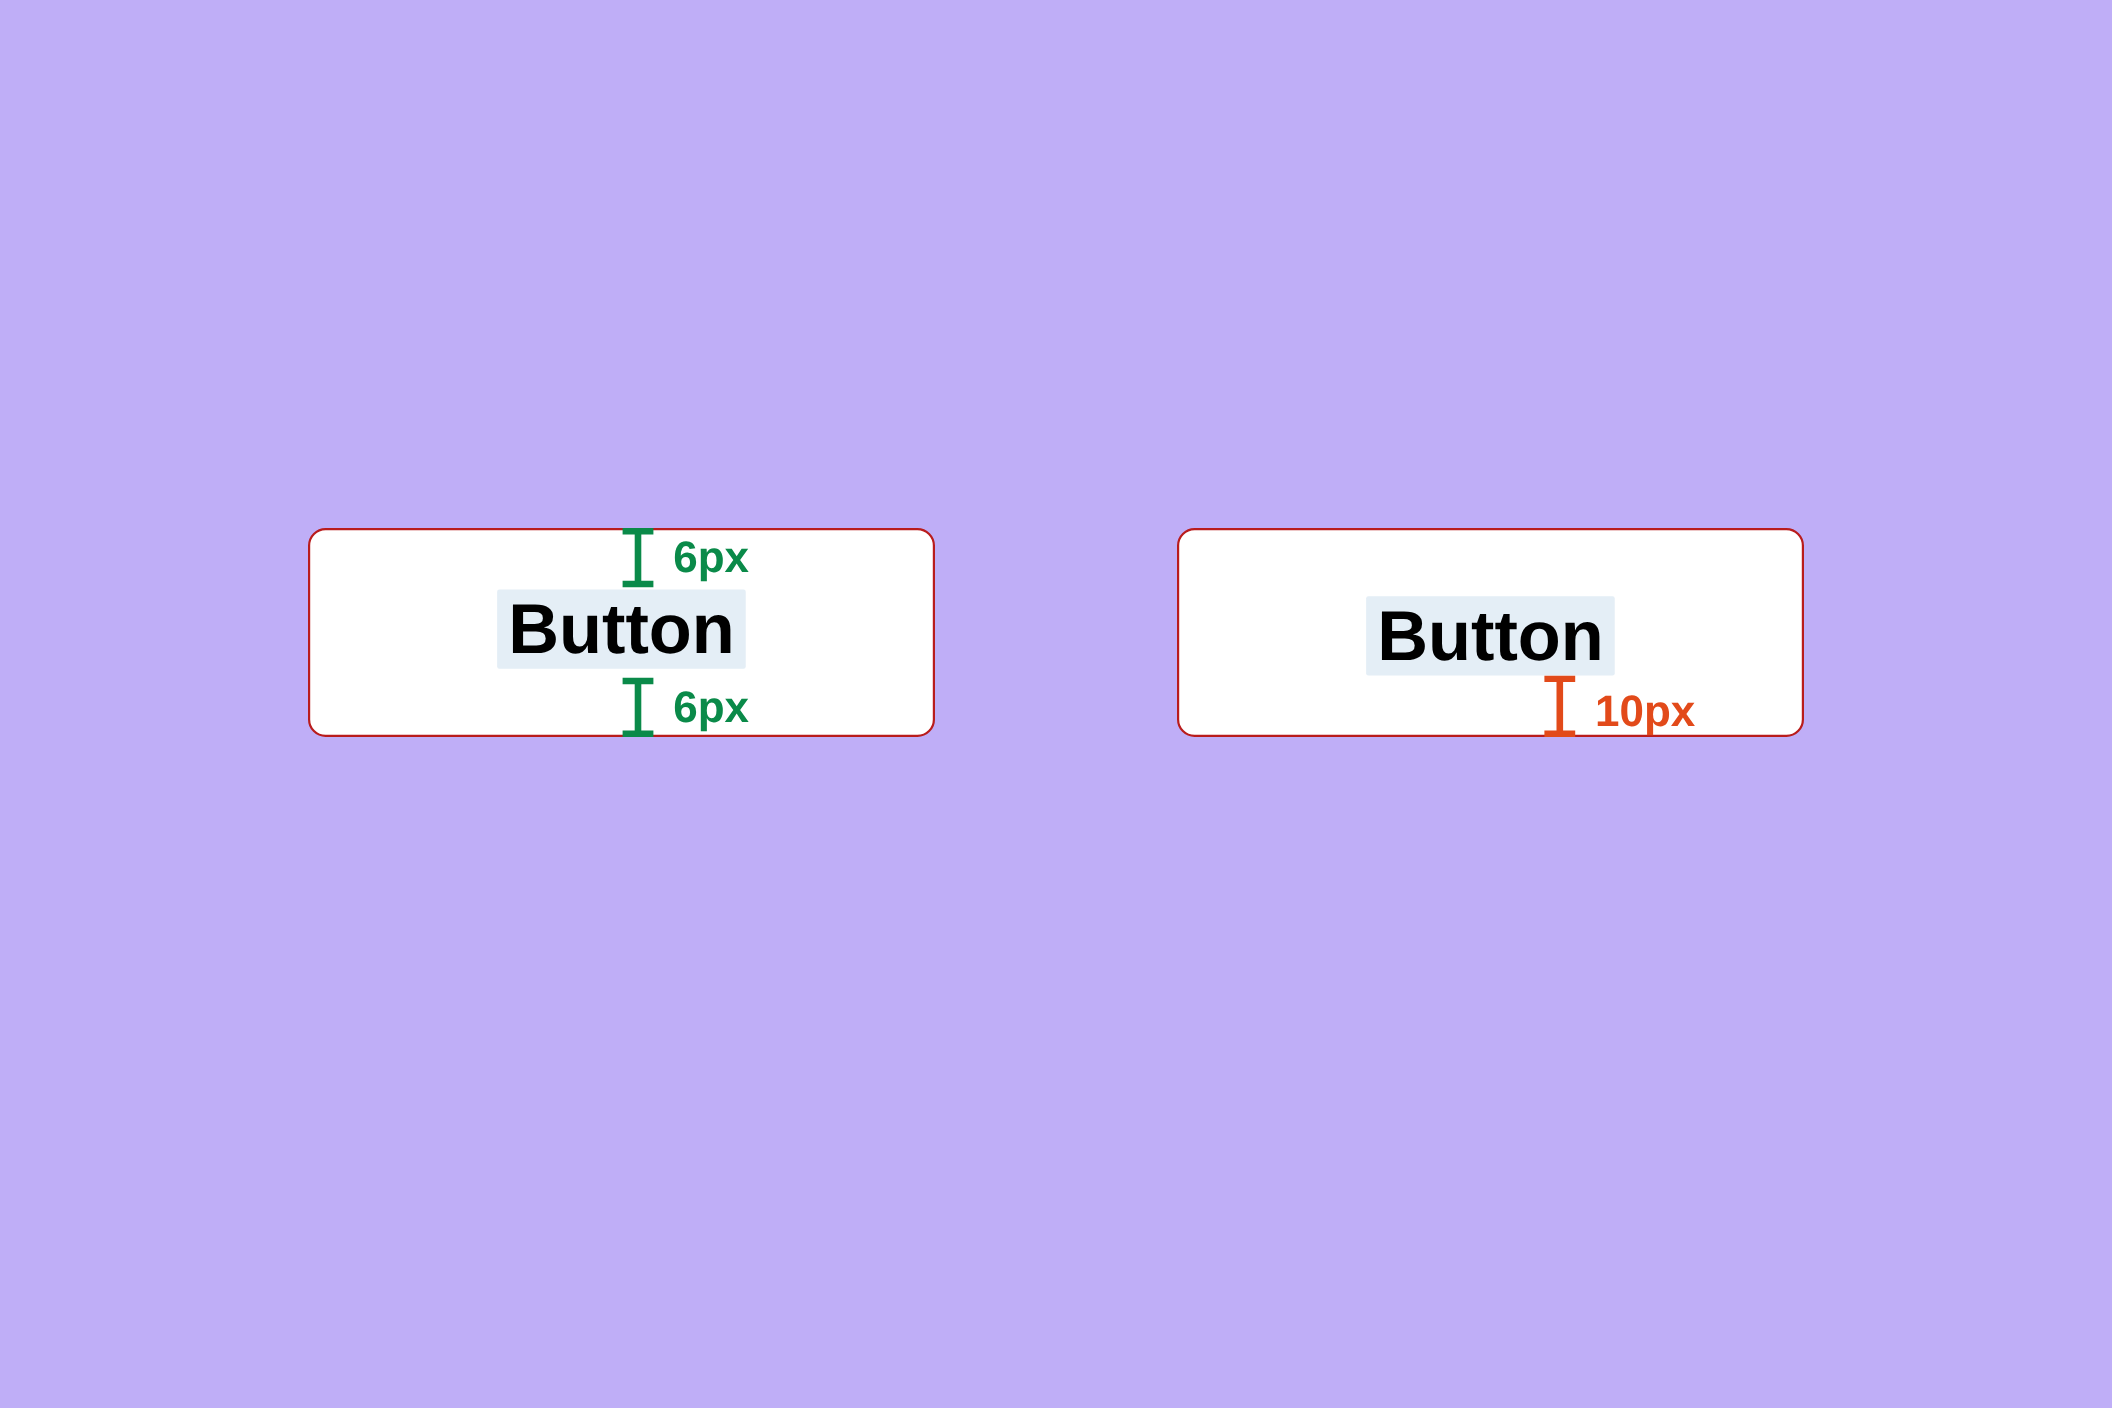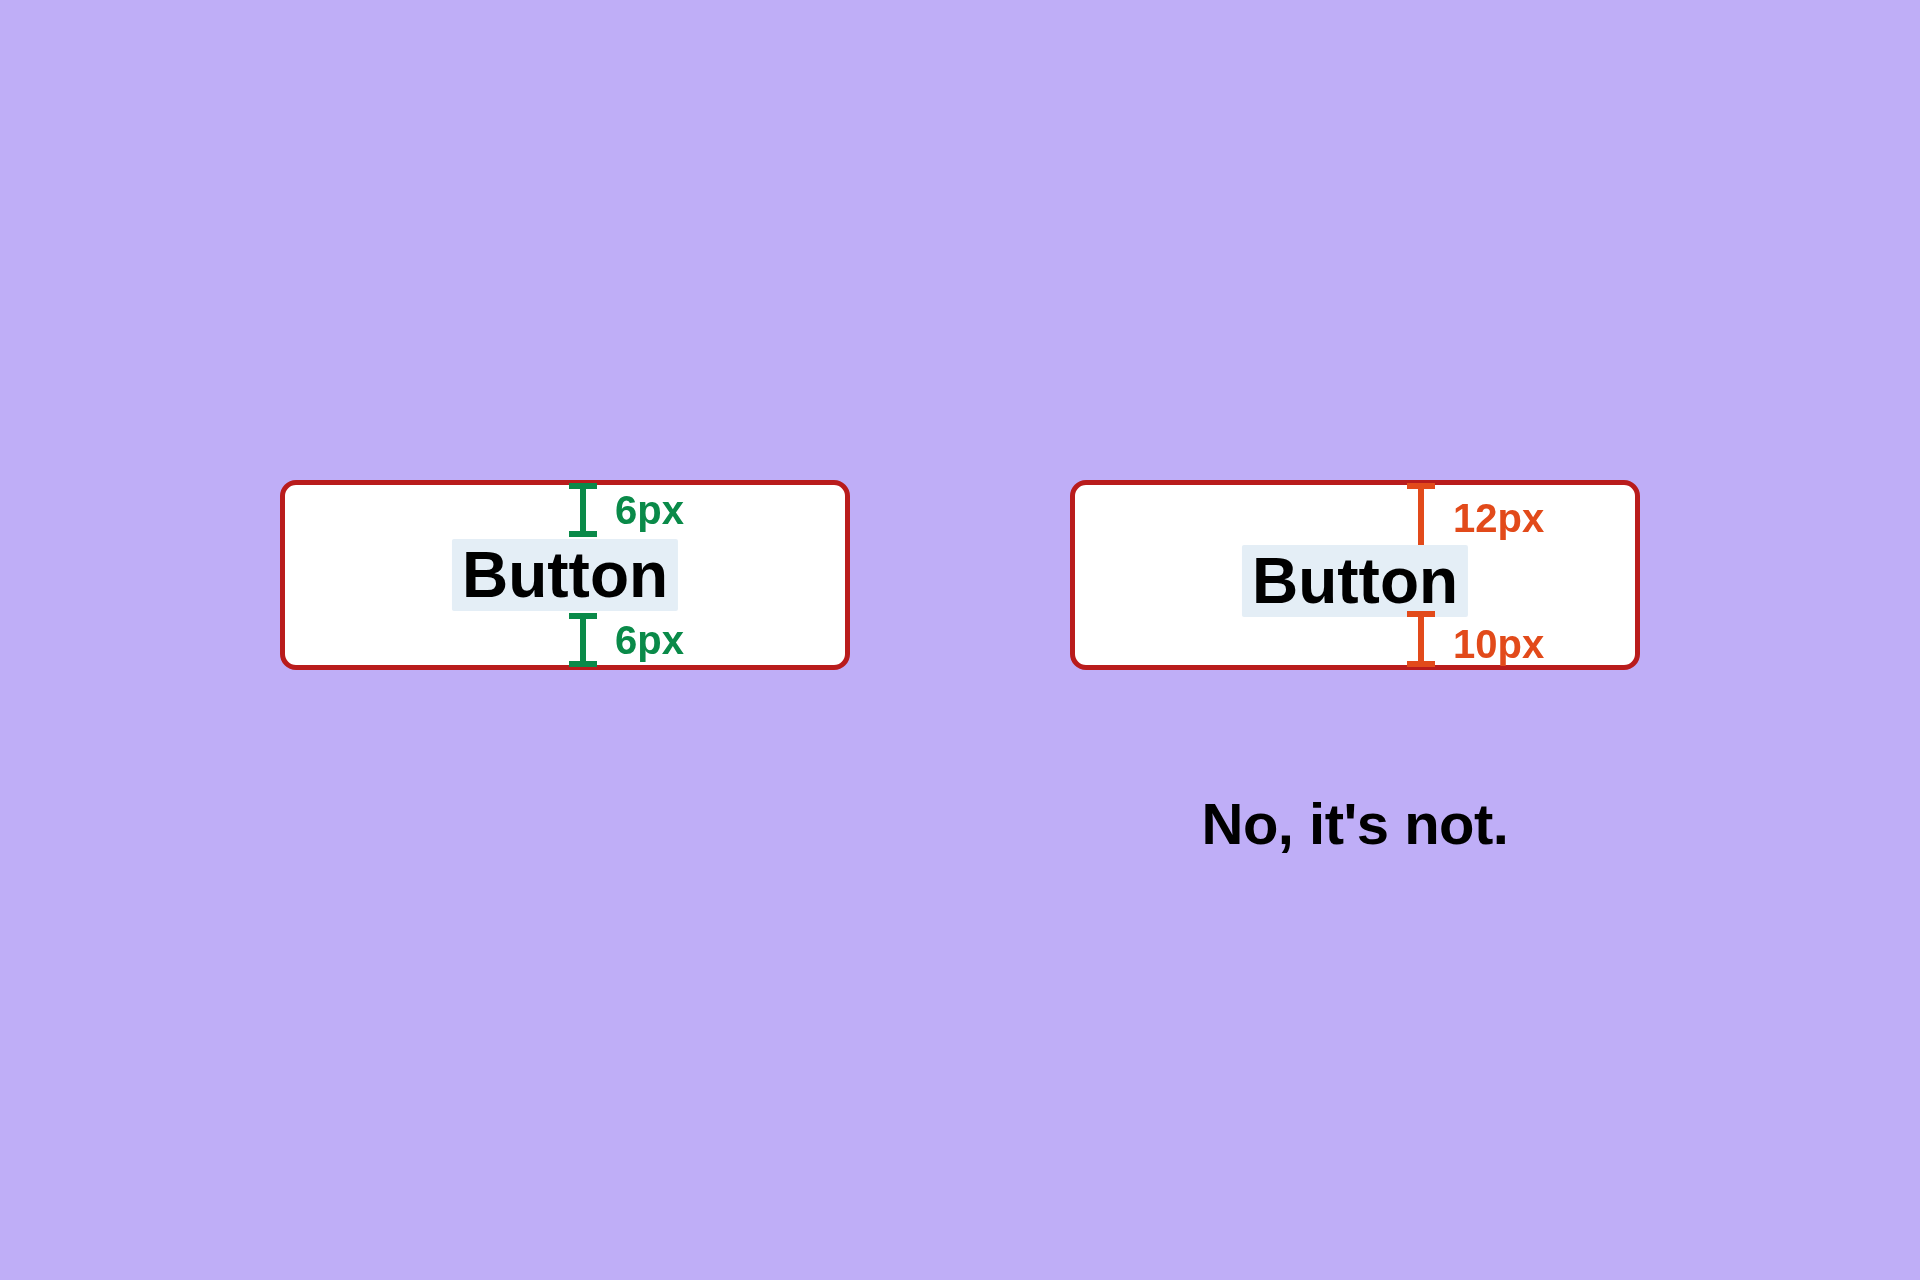--- a/index.html
+++ b/index.html
@@ -40,21 +40,21 @@
     width: 570px;
     display: flex;
     flex-direction: column;
     align-items: center;
   }
   .btn-box {
     position: relative;
     width: 570px;
     height: 190px;
     background: #fff;
-    border: 5px solid #b91c1c;
+    border: 2px solid #b91c1c;
     border-radius: 16px;
     box-sizing: border-box;
   }
   .btn-text {
     position: absolute;
     left: 50%;
     transform: translateX(-50%);
     font-size: 64px;
     font-weight: 700;
     line-height: 1.0;
@@ -119,46 +119,33 @@
           </span>
           <span>6px</span>
         </div>
 
       </div>
     </div>
 
     <div class="example">
       <div class="btn-box">
 
-        <div class="bracket orange" style="left:328px; top:-2px;">
-          <span>
-            <svg width="36" height="70" viewBox="0 0 36 70">
-              <g stroke="#e24a1a" stroke-width="6" fill="none" stroke-linecap="butt">
-                <line x1="4" y1="3" x2="32" y2="3"></line>
-                <line x1="18" y1="3" x2="18" y2="67"></line>
-                <line x1="4" y1="67" x2="32" y2="67"></line>
-              </g>
-            </svg>
-          </span>
-          <span>12px</span>
-        </div>
 
         <span class="btn-text hl-blue" style="top:60px;">Button</span>
 
         <div class="bracket orange" style="left:328px; bottom:-2px;align-items:flex-end;">
           <span>
             <svg width="36" height="56" viewBox="0 0 36 56">
               <g stroke="#e24a1a" stroke-width="6" fill="none" stroke-linecap="butt">
                 <line x1="4" y1="3" x2="32" y2="3"></line>
                 <line x1="18" y1="3" x2="18" y2="53"></line>
                 <line x1="4" y1="53" x2="32" y2="53"></line>
               </g>
             </svg>
           </span>
           <span>10px</span>
         </div>
 
       </div>
-      <div class="caption">No, it's not.</div>
     </div>
 
   </div>
 </div>
 
 </body></html>

